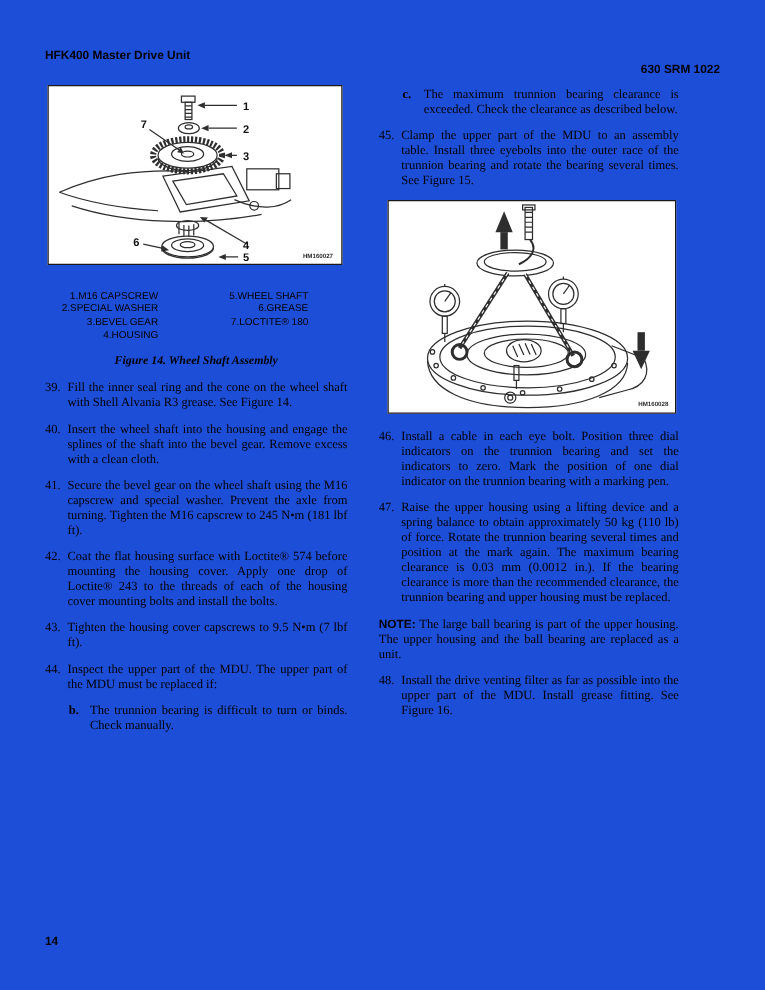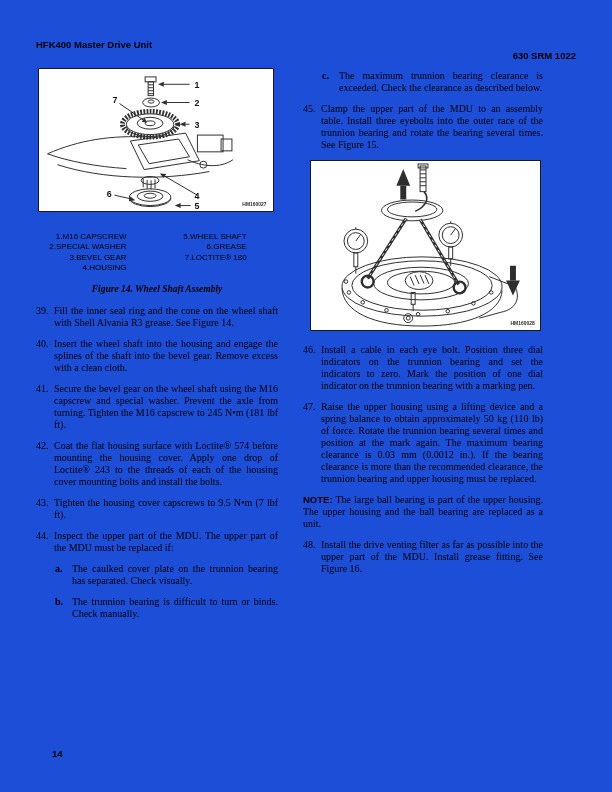--- a/index.html
+++ b/index.html
@@ -6,21 +6,21 @@
   body {
     width:612px; height:792px; background:#ffffff; position:relative;
     font-family:"Liberation Serif", serif; color:#000;
     -webkit-font-smoothing:antialiased;
   }
   .page { position:absolute; inset:0; background:#1d4ed8; overflow:hidden; }
 
   
   .hdr-left  { position:absolute; left:36px;  top:39px; font:bold 9.5px "Liberation Sans",sans-serif; }
   .hdr-right { position:absolute; right:36px; top:50px; font:bold 9.5px "Liberation Sans",sans-serif; }
-  .pagenum   { position:absolute; left:52px; top:748px; font:bold 9.5px "Liberation Sans",sans-serif; }
+  .pagenum   { position:absolute; left:36px; top:748px; font:bold 9.5px "Liberation Sans",sans-serif; }
 
   
   .col { position:absolute; font-size:10px; line-height:12px; text-align:justify; }
   .col-left  { left:36px;  top:68px; width:242px; }
   .col-right { left:303px; top:70px; width:240px; }
 
   
   .figbox { border:1.2px solid #1a1a1a; background:#fff; box-sizing:border-box; position:relative; }
   .figbox svg { display:block; width:100%; height:100%; }
   #fig14box { width:236px; height:144px; margin:0 0 20px 2px; }
@@ -147,21 +147,20 @@
     </div>
 
     <div class="fig-caption">Figure 14. Wheel Shaft Assembly</div>
 
     <p class="step"><span class="num">39.</span><span>Fill the inner seal ring and the cone on the wheel shaft with Shell Alvania R3 grease.  See Figure 14.</span></p>
     <p class="step"><span class="num">40.</span><span>Insert the wheel shaft into the housing and engage the splines of the shaft into the bevel gear. Remove excess with a clean cloth.</span></p>
     <p class="step"><span class="num">41.</span><span>Secure the bevel gear on the wheel shaft using the M16 capscrew and special washer.  Prevent the axle from turning.  Tighten the M16 capscrew to 245 N•m (181 lbf ft).</span></p>
     <p class="step"><span class="num">42.</span><span>Coat the flat housing surface with Loctite® 574 before mounting the housing cover.  Apply one drop of Loctite® 243 to the threads of each of the housing cover mounting bolts and install the bolts.</span></p>
     <p class="step"><span class="num">43.</span><span>Tighten the housing cover capscrews to 9.5 N•m (7 lbf ft).</span></p>
     <p class="step"><span class="num">44.</span><span>Inspect the upper part of the MDU. The upper part of the MDU must be replaced if:</span></p>
-    <p class="substep"><span class="num">a.</span><span>The caulked cover plate on the trunnion bearing has separated.  Check visually.</span></p>
     <p class="substep"><span class="num">b.</span><span>The trunnion bearing is difficult to turn or binds.  Check manually.</span></p>
   </div>
 
   <div class="col col-right">
 
     <p class="substep"><span class="num">c.</span><span>The maximum trunnion bearing clearance is exceeded.  Check the clearance as described below.</span></p>
     <p class="step"><span class="num">45.</span><span>Clamp the upper part of the MDU to an assembly table.  Install three eyebolts into the outer race of the trunnion bearing and rotate the bearing several times. See Figure 15.</span></p>
 
     <div class="figbox" id="fig15box">
       <svg viewBox="0 0 231 171">

